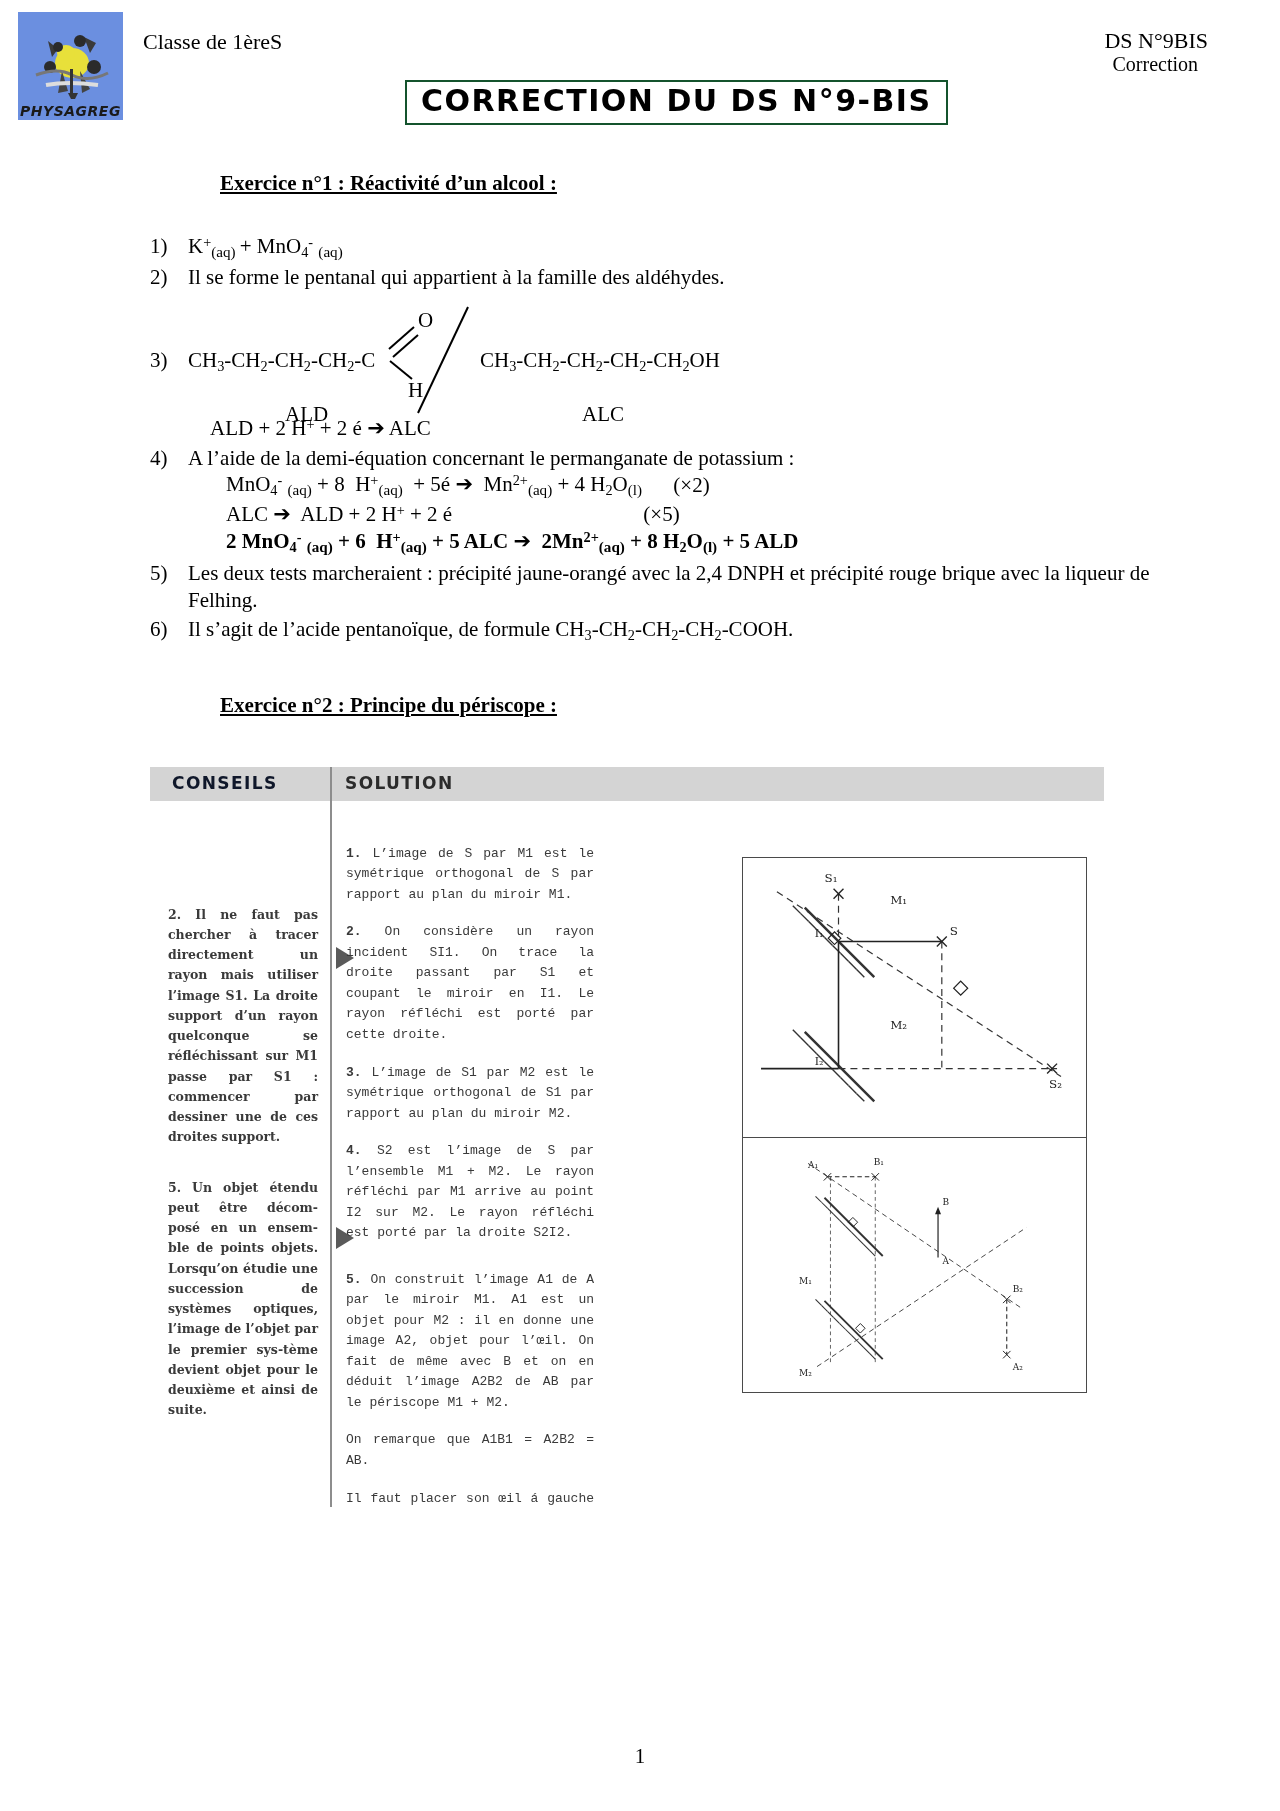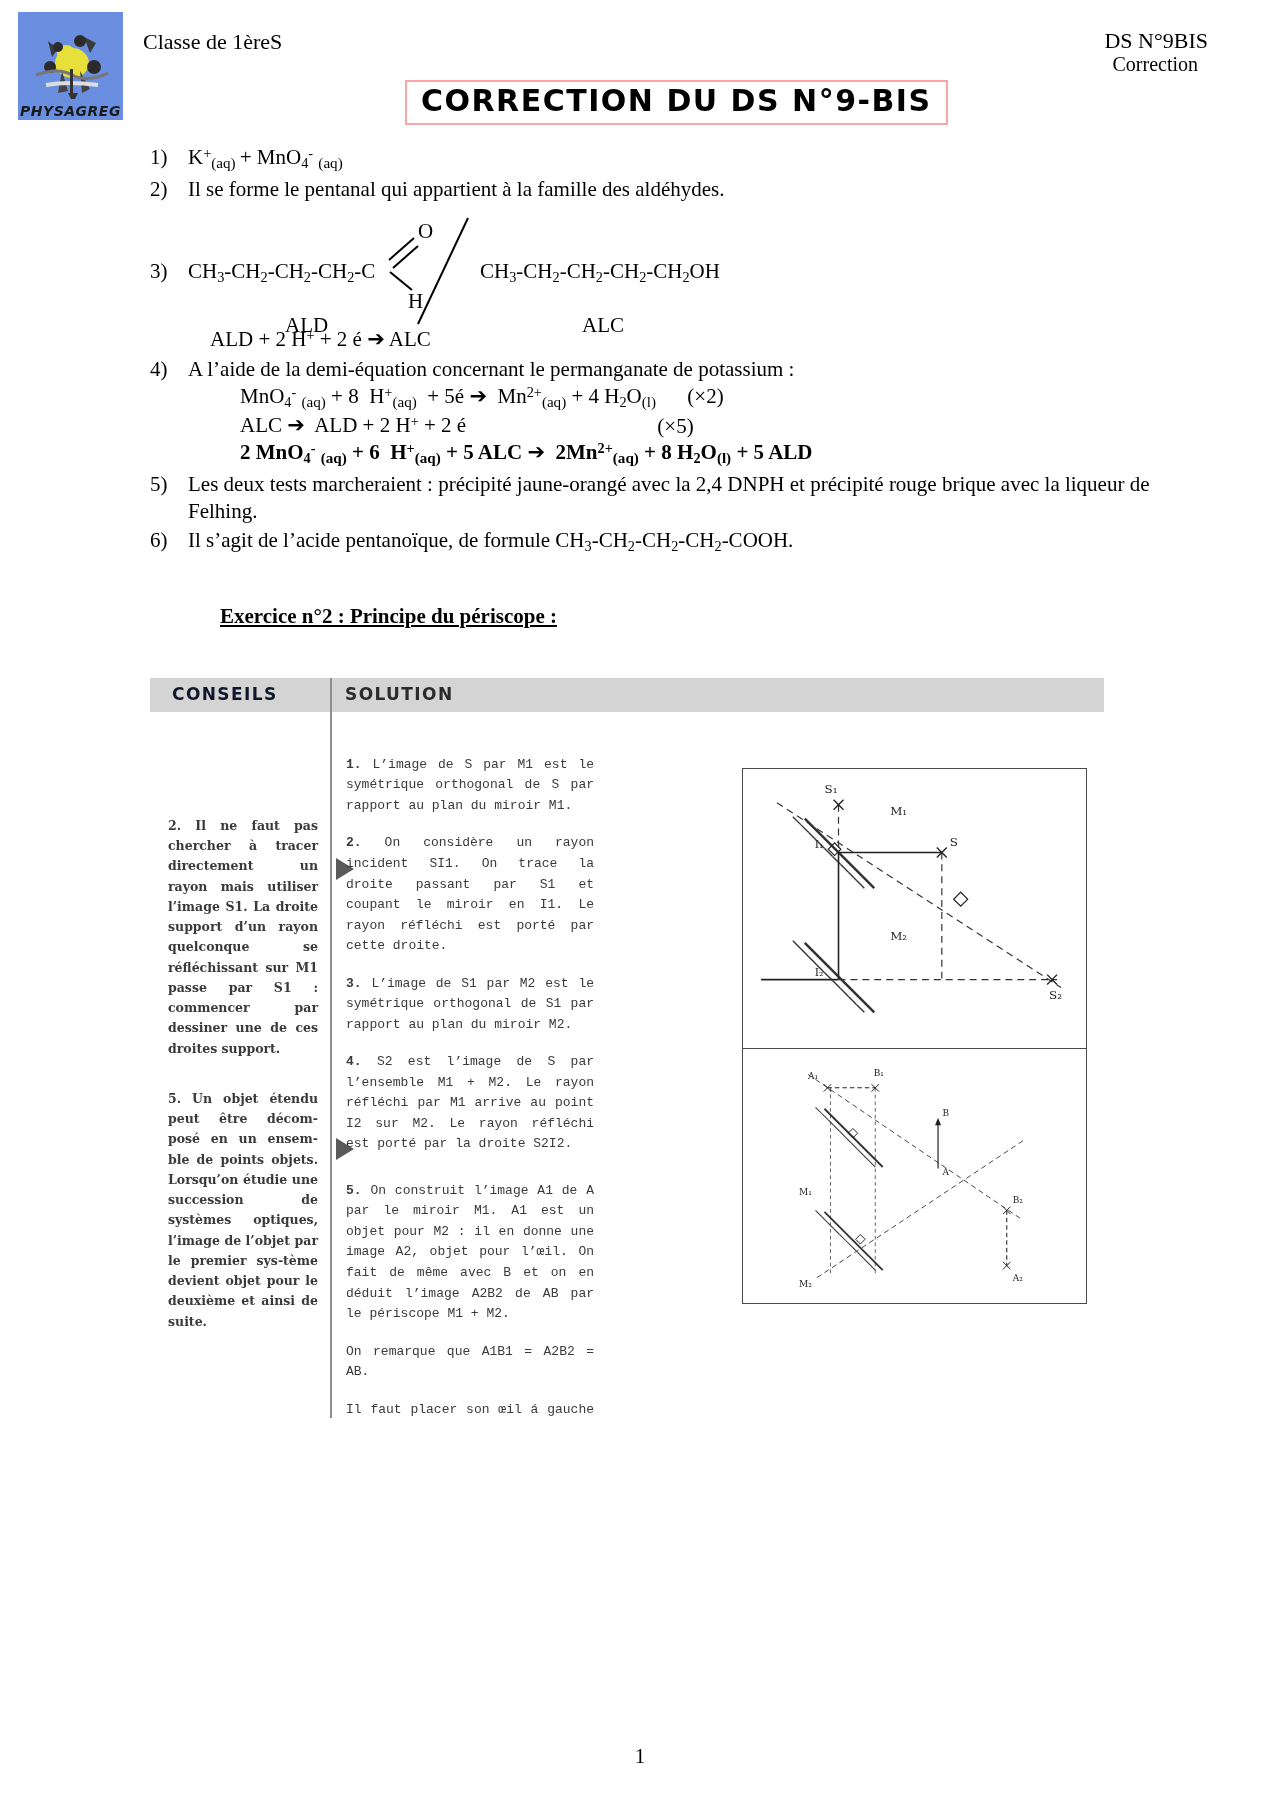--- a/index.html
+++ b/index.html
@@ -76,21 +76,21 @@
     right: 82px;
     top: 53px;
     font-size: 20px;
     text-align: right;
   }
 
   .title-box {
     position: absolute;
     left: 405px;
     top: 80px;
-    border: 2px solid #fca5a5;
+    border: 2px solid #14532d;
     padding: 3px 14px 6px 14px;
     background: #fff;
   }
   .title-box .title-text {
     font-family: "DejaVu Sans", sans-serif;
     font-weight: bold;
     font-size: 30px;
     letter-spacing: 1.5px;
     line-height: 1.05;
     white-space: nowrap;
@@ -184,21 +184,21 @@
     font-size: 21px;
   }
   .struct .lbl-alc {
     position: absolute;
     left: 432px;
     top: 96px;
     font-size: 21px;
   }
 
   .eq-indent { margin-left: 38px; }
-  .eq-indent2 { margin-left: 52px; }
+  .eq-indent2 { margin-left: 38px; }
   .bold-eq { font-weight: bold; }
 
   .mult { display: inline-block; margin-left: 26px; }
 
   
   .scan {
     position: relative;
     margin: 26px 0 0 150px;
     width: 954px;
     height: 740px;
@@ -329,20 +329,23 @@
     <div class="ds-label">DS N°9BIS</div>
     <div class="ds-sub">Correction</div>
 
     <div class="title-box">
       <div class="title-text">CORRECTION DU DS N°9-BIS</div>
     </div>
   </div>
 
   <div class="content">
 
+    <div class="ex-title-wrap">
+      <h2 class="ex-title">Exercice n°1 : Réactivité d’un alcool :</h2>
+    </div>
 
     <ol class="qlist">
 
       <li style="margin-top:14px;">
         <span class="num">1)</span>
         <span>K<sup>+</sup><span class="sm">(aq)</span> + MnO<sub>4</sub><sup>-</sup>&nbsp;<span class="sm">(aq)</span></span>
       </li>
 
       <li>
         <span class="num">2)</span>

